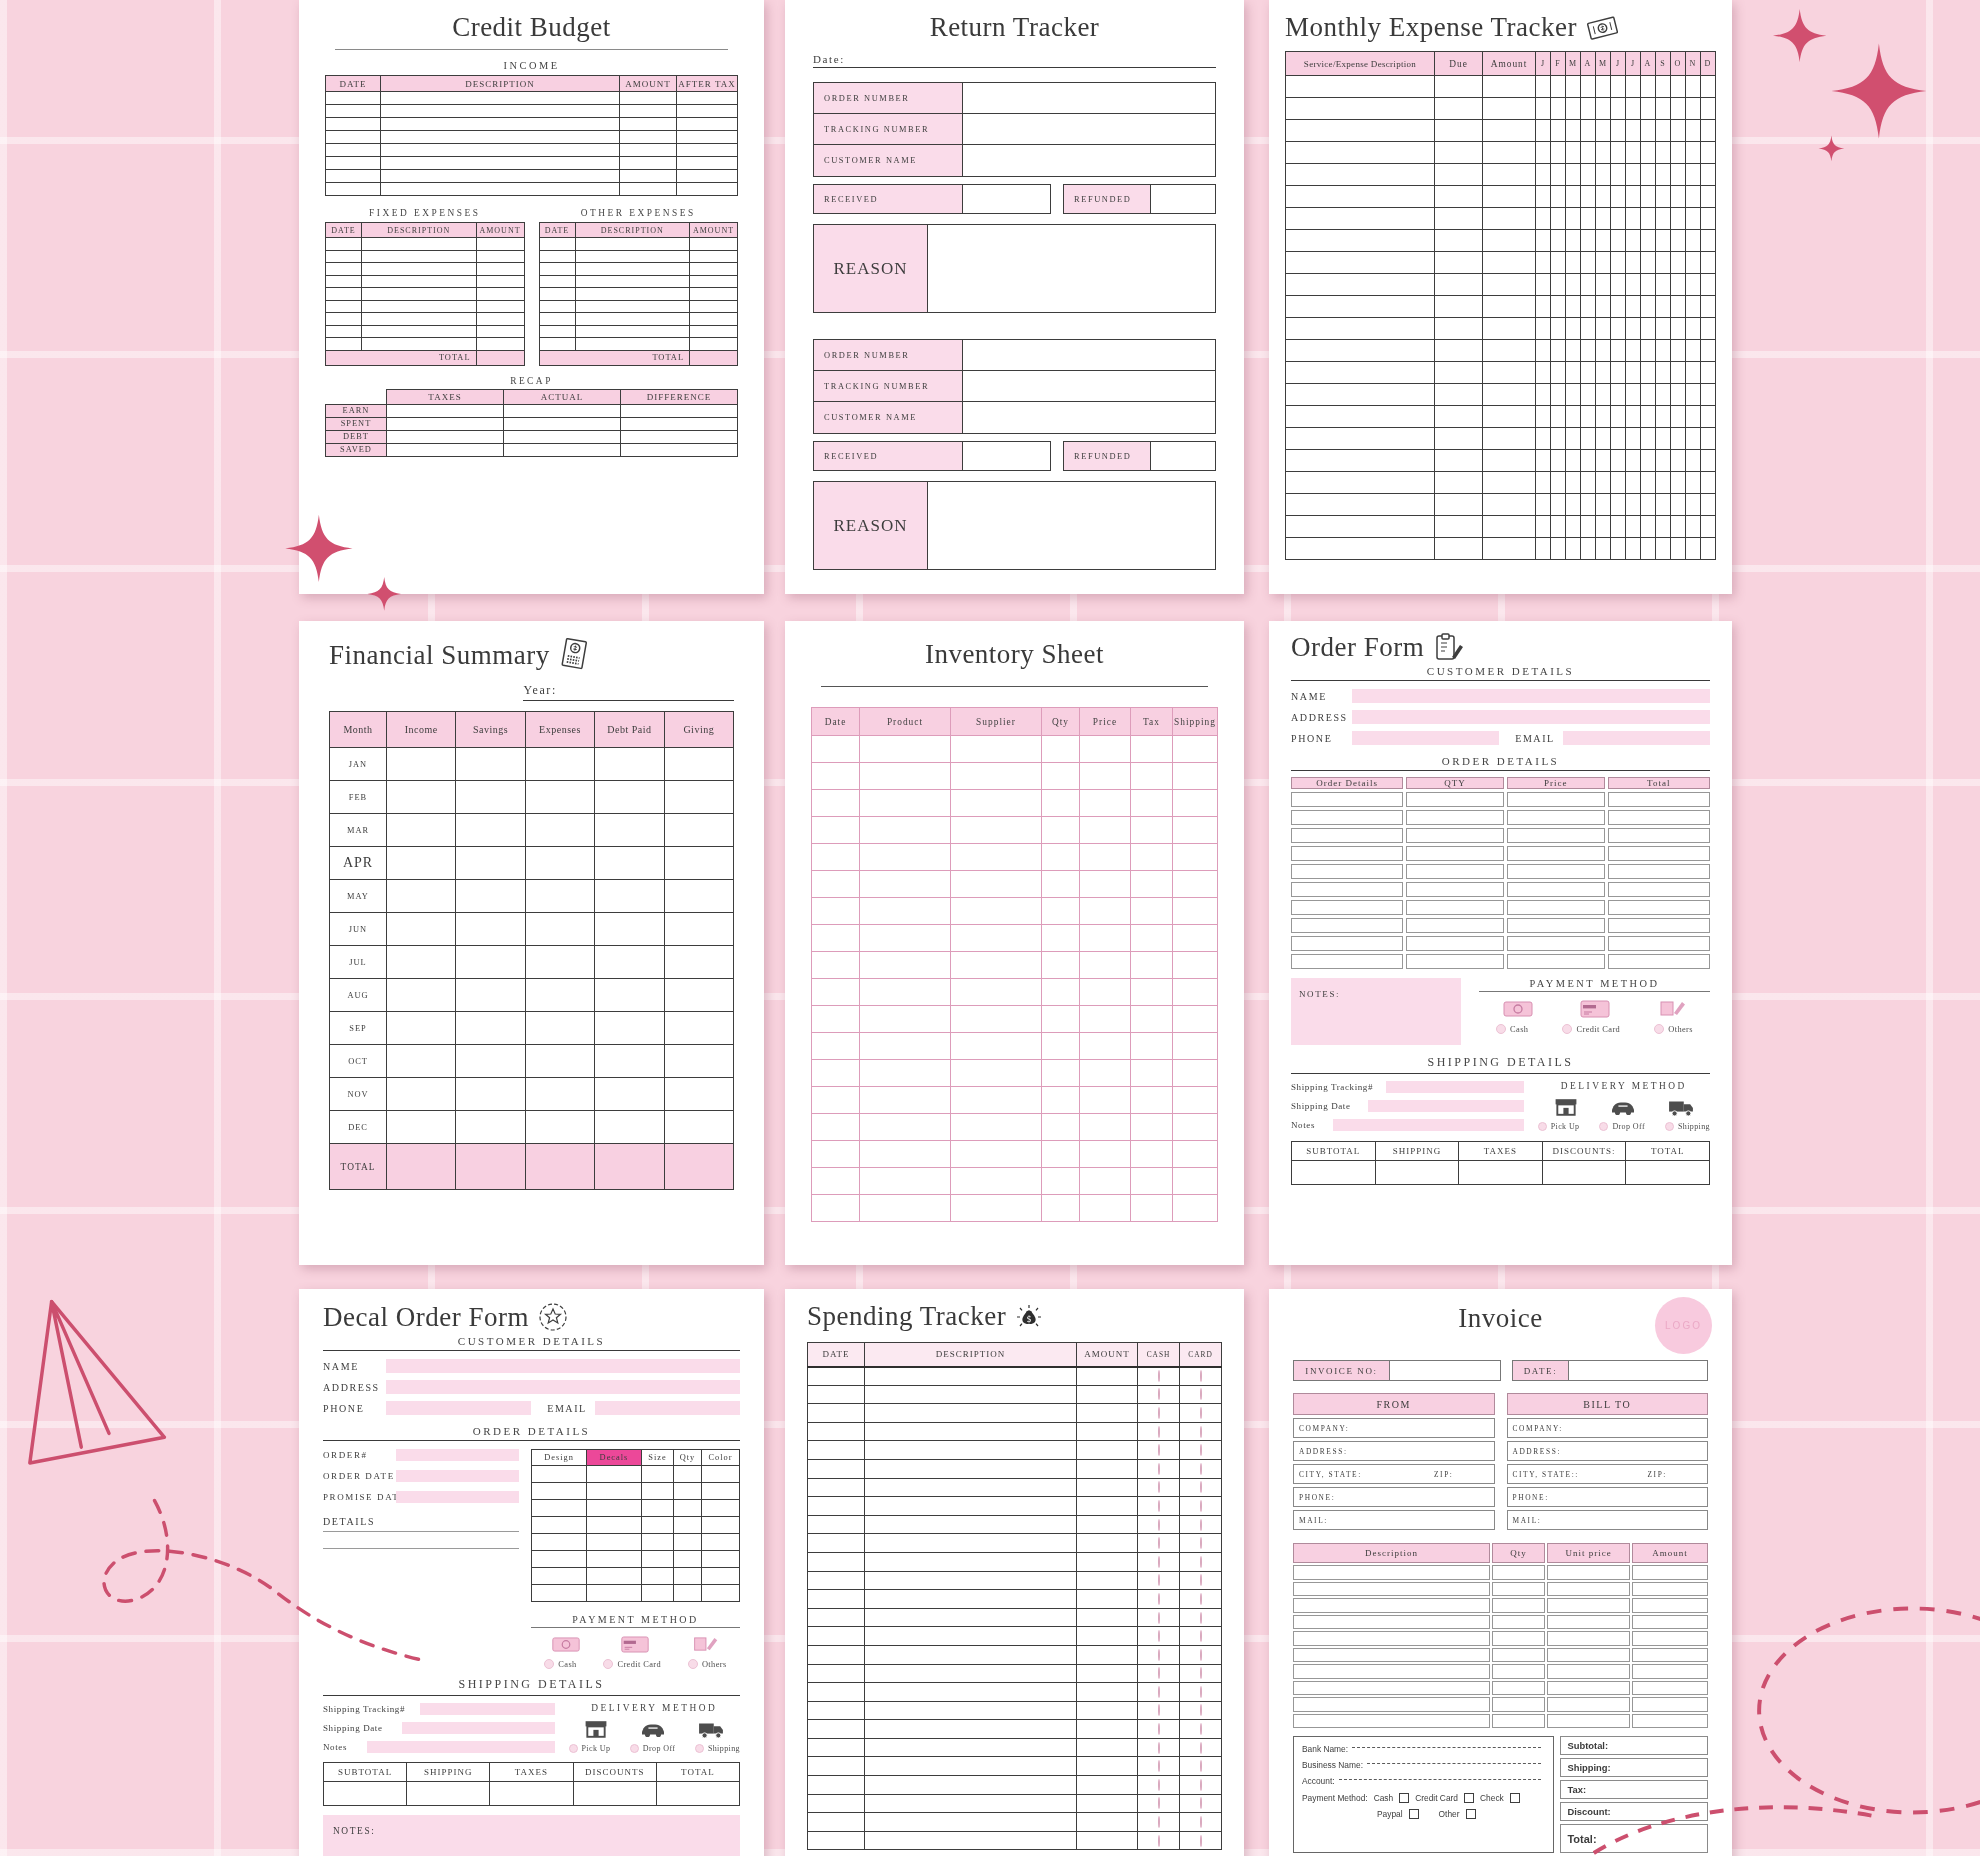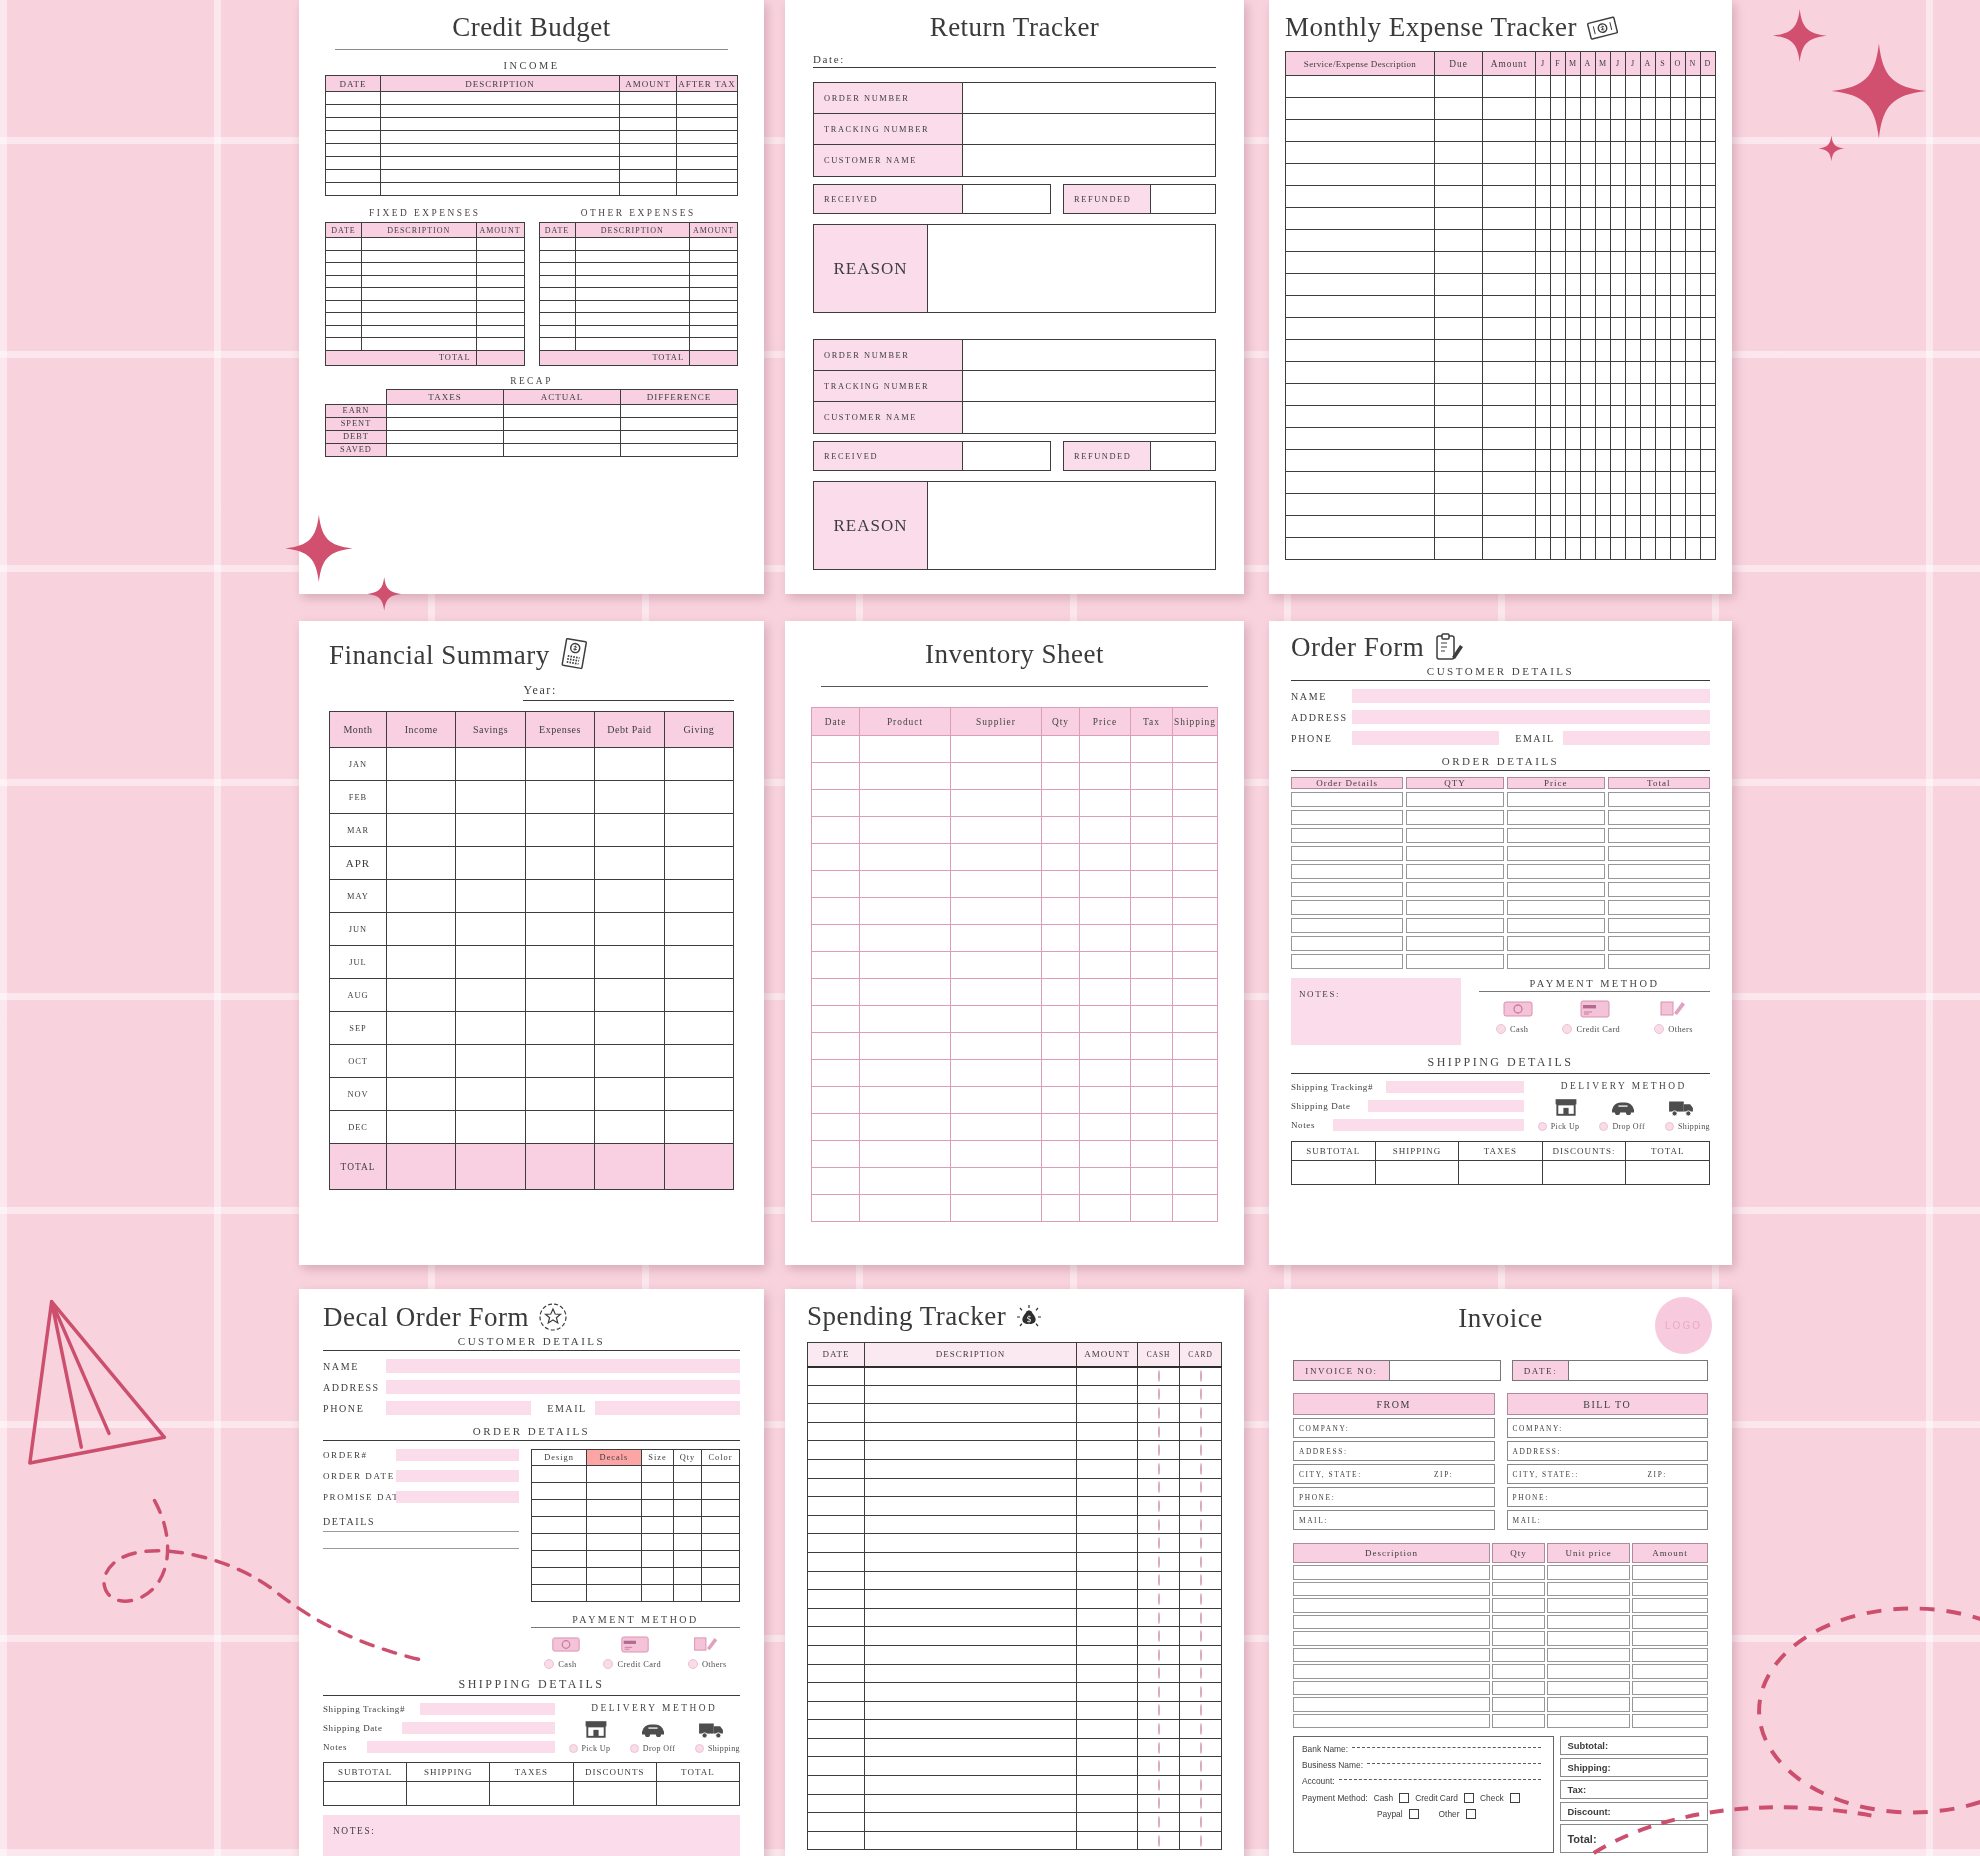--- a/index.html
+++ b/index.html
@@ -820,21 +820,21 @@
           </tr>
     <tr style="height:33px">
             <td style="font-size:8.4px">MAR</td>
             <td></td>
             <td></td>
             <td></td>
             <td></td>
             <td></td>
           </tr>
     <tr style="height:33px">
-            <td style="font-size:11px">APR</td>
+            <td style="font-size:14px">APR</td>
             <td></td>
             <td></td>
             <td></td>
             <td></td>
             <td></td>
           </tr>
     <tr style="height:33px">
             <td style="font-size:8.4px">MAY</td>
             <td></td>
             <td></td>
@@ -1340,21 +1340,21 @@
         <span class="lab" style="font-size:10px">DETAILS</span>
         <div style="border-bottom:1.2px solid #9a9a9a;margin-top:2px"></div>
         <div style="border-bottom:1.2px solid #9a9a9a;margin-top:16px"></div>
       </div>
     </div>
     <div style="flex:1">
       <table class="t">
         <tbody>
               <tr style="height:16px">
           <th style="font-size:8.4px;background:#fff">Design</th>
-          <th style="font-size:8.4px;background:#fca5a5">Decals</th>
+          <th style="font-size:8.4px;background:#ec4899">Decals</th>
           <th style="width:32px;font-size:8.4px;background:#fff">Size</th>
           <th style="width:28px;font-size:8.4px;background:#fff">Qty</th>
           <th style="width:38px;font-size:8.4px;background:#fff">Color</th>
         </tr>
         <tr style="height:17px">
                 <td></td>
                 <td></td>
                 <td></td>
                 <td></td>
                 <td></td>

